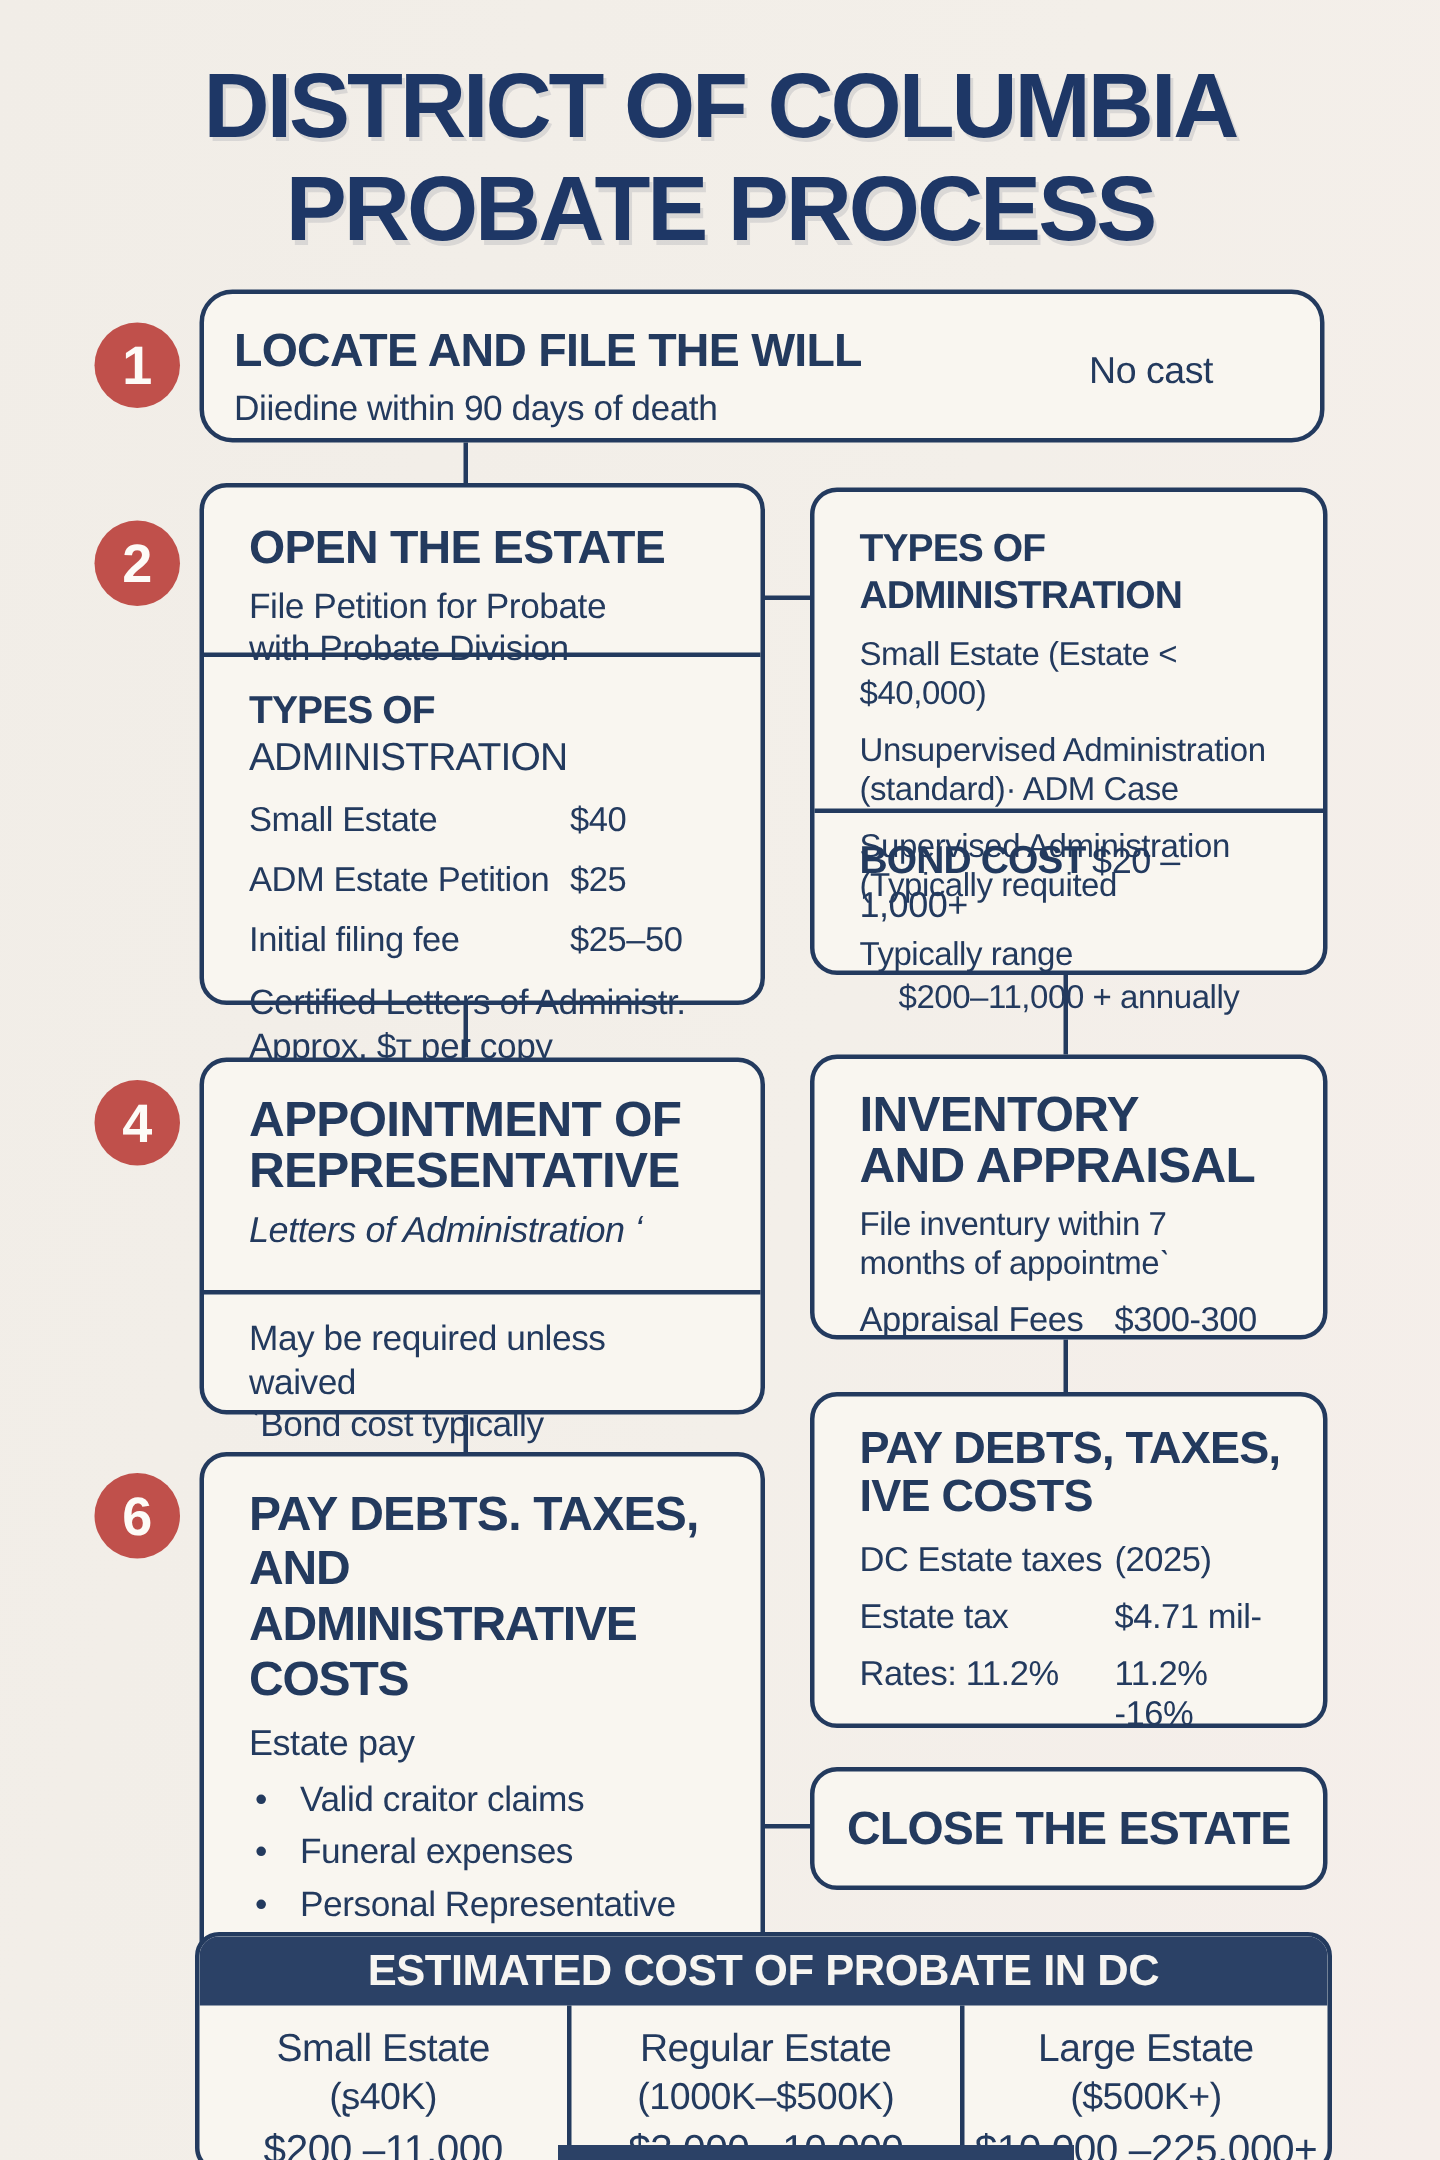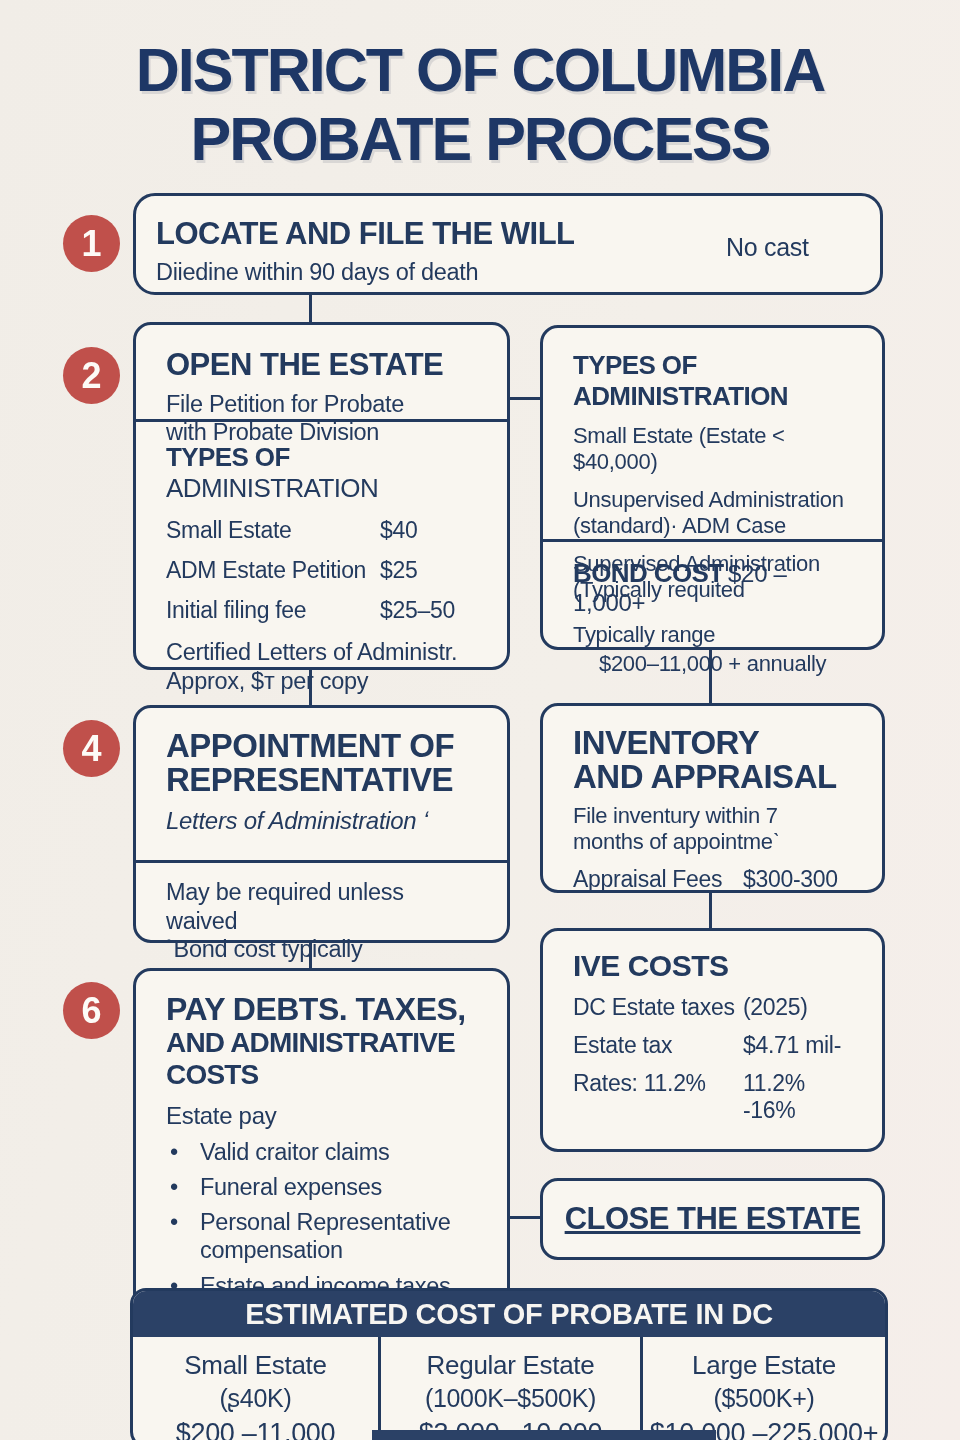--- a/index.html
+++ b/index.html
@@ -70,21 +70,21 @@
       <div class="body-t" style="margin-top:7px;">Diiedine within 90 days of death</div>
     </div>
     <div class="body-t" style="position:absolute;left:590px;top:36px;font-size:25px;">No cast</div>
   </div>
   <div class="vline" style="left:309px;top:295px;height:27px;"></div>
 
   <div class="circle" style="left:63px;top:347px;">
     <span>2</span>
   </div>
   <div class="box" style="left:133px;top:322px;width:377px;height:348px;">
-    <div class="section" style="height:94px;padding:24px 30px 0 30px;">
+    <div class="section" style="height:110px;padding:24px 30px 0 30px;">
       <div class="h1">OPEN THE ESTATE</div>
       <div class="body-t" style="margin-top:8px;">
         <div>File Petition for Probate</div>
         <div>with Probate Division</div>
       </div>
     </div>
     <div class="section divider" style="padding:20px 30px 0 30px;">
       <div class="h2">
         <span>TYPES OF</span>
         <span style="font-weight:400;">ADMINISTRATION</span>
@@ -169,21 +169,21 @@
   </div>
   <div class="vline" style="left:709px;top:893px;height:35px;"></div>
   <div class="vline" style="left:309px;top:943px;height:25px;"></div>
 
   <div class="circle" style="left:63px;top:982px;">
     <span>6</span>
   </div>
   <div class="box" style="left:133px;top:968px;width:377px;height:347px;">
     <div style="padding:22px 28px 0 30px;">
       <div class="h1" style="font-size:32px;">PAY DEBTS. TAXES,</div>
-      <div class="h2" style="font-size:28px;letter-spacing:-0.8px;">AND ADMINISTRATIVE COSTS</div>
+      <div class="h2" style="font-size:32px;letter-spacing:-0.8px;">AND ADMINISTRATIVE COSTS</div>
       <div class="body-t" style="margin-top:10px;font-size:24px;">Estate pay</div>
       <div class="bullets">
         <div class="bullet-item">
           <span class="bullet-mark">•</span>
           <span>Valid craitor claims</span>
         </div>
         <div class="bullet-item">
           <span class="bullet-mark">•</span>
           <span>Funeral expenses</span>
         </div>
@@ -201,39 +201,40 @@
             <div>(if applicable)</div>
           </span>
         </div>
       </div>
     </div>
   </div>
 
   <div class="box" style="left:540px;top:928px;width:345px;height:224px;">
     <div style="padding:19px 26px 0 30px;">
       <div class="h1" style="font-size:30px;line-height:32px;">
+        <div>PAY DEBTS, TAXES,</div>
         <div>IVE COSTS</div>
       </div>
       <div class="prow" style="margin-top:12px;">
         <span>DC Estate taxes</span>
         <span class="val">(2025)</span>
       </div>
       <div class="prow">
         <span>Estate tax</span>
         <span class="val">$4.71 mil-</span>
       </div>
       <div class="prow">
         <span>Rates: 11.2%</span>
         <span class="val">11.2% -16%</span>
       </div>
     </div>
   </div>
   <div class="hline" style="left:508px;top:1216px;width:34px;"></div>
 
-  <div class="box" style="left:540px;top:1178px;width:345px;height:82px;display:flex;align-items:center;justify-content:center;text-decoration:underline;">
+  <div class="box" style="left:540px;top:1178px;width:345px;height:82px;display:flex;align-items:center;justify-content:center;">
     <div class="h1">CLOSE THE ESTATE</div>
   </div>
 
   <div class="table">
     <div class="table-header">ESTIMATED COST OF PROBATE IN DC</div>
     <div class="table-body">
       <div class="tcell c1">
         <div class="l1">Small Estate</div>
         <div class="l2">(ʂ40K)</div>
         <div class="l3">$200 –11,000</div>

